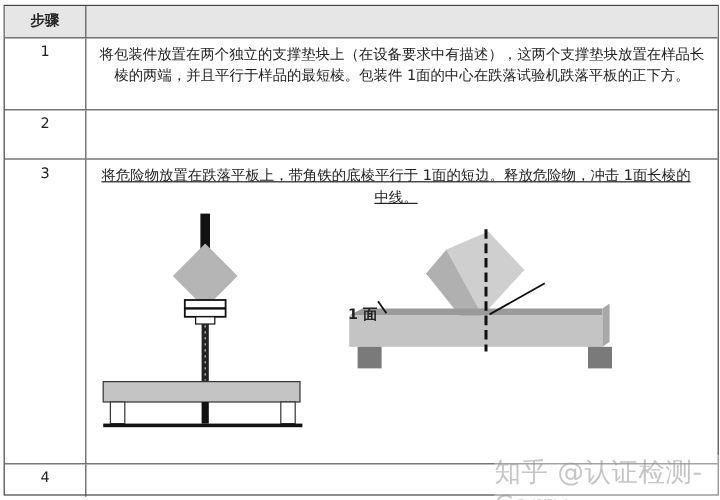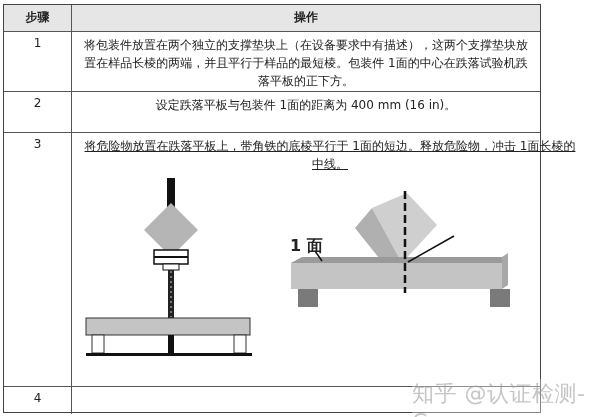--- a/index.html
+++ b/index.html
@@ -1,47 +1,45 @@
 <!DOCTYPE html>
 <html><head>
 <meta charset="utf-8">
 <style>
   html, body { margin:0; padding:0; background:#ffffff; }
   body { width:600px; height:417px; position:relative; overflow:hidden;
          font-family:"DejaVu Sans", sans-serif; color:#222; }
-  .tbl { position:absolute; left:3px; top:4px; width:538px; height:409px;
+  .tbl { position:absolute; left:3px; top:4px; width:596px; height:409px;
          border:1.5px solid #444; box-sizing:border-box; }
   .row { position:absolute; left:0; right:0; border-bottom:1.2px solid #555; box-sizing:border-box; }
   .row:last-child { border-bottom:none; }
   .c1 { position:absolute; left:0; top:0; bottom:0; width:68px; border-right:1.2px solid #555;
         text-align:center; font-size:12px; box-sizing:border-box; }
   .c2 { position:absolute; left:68px; right:0; top:0; bottom:0; padding:4px 8px;
         font-size:12px; line-height:18px; box-sizing:border-box;text-align:center; }
   .hdr { background:#e6e6e6; font-weight:bold; }
   .hdr .c1, .hdr .c2 { line-height:25px; padding-top:0; }
   .hdr .c2 { text-align:center; }
   .num { padding-top:4px; }
   .wm { position:absolute; left:412px; top:379px; font-size:22px; color:rgba(150,150,150,0.55);
         background:rgba(255,255,255,0.35); letter-spacing:0.5px; }
 </style>
 </head>
 <body>
 
 <div class="tbl">
   <div class="row hdr" style="top:0;height:27px;">
     <div class="c1">步骤</div>
-    <div class="c2">操作</div>
   </div>
   <div class="row" style="top:27px;height:60px;">
     <div class="c1 num">1</div>
     <div class="c2">将包装件放置在两个独立的支撑垫块上（在设备要求中有描述），这两个支撑垫块放置在样品长棱的两端，并且平行于样品的最短棱。包装件 1面的中心在跌落试验机跌落平板的正下方。</div>
   </div>
   <div class="row" style="top:87px;height:41px;">
     <div class="c1 num">2</div>
-    <div class="c2">设定跌落平板与包装件 1面的距离为 400 mm (16 in)。</div>
   </div>
   <div class="row" style="top:128px;height:254px;">
     <div class="c1 num">3</div>
     <div class="c2">
       <div style="width:500px;text-decoration:underline;">将危险物放置在跌落平板上，带角铁的底棱平行于 1面的短边。释放危险物，冲击 1面长棱的中线。</div>
       <svg width="520" height="210" style="position:absolute;left:0;top:40px;">
 
         <g>
           <rect x="95" y="5" width="8" height="30" fill="#111"></rect>
           <polygon points="99,30 126,57 99,84 72,57" fill="#b5b5b5"></polygon>
@@ -63,21 +61,21 @@
           <polygon points="219,90 230,84 430,84 430,90" fill="#9a9a9a"></polygon>
           <rect x="219" y="90" width="211" height="26" fill="#c4c4c4"></rect>
           <polygon points="430,84 436,80 436,112 430,116" fill="#a8a8a8"></polygon>
           <rect x="226" y="116" width="20" height="18" fill="#7a7a7a"></rect>
           <rect x="418" y="116" width="20" height="18" fill="#7a7a7a"></rect>
           <line x1="333" y1="18" x2="333" y2="120" stroke="#111" stroke-width="2.5" stroke-dasharray="8,4"></line>
           <line x1="336" y1="89" x2="382" y2="63" stroke="#111" stroke-width="1.5"></line>
           <line x1="243" y1="78" x2="250" y2="88" stroke="#111" stroke-width="1.5"></line>
         </g>
       </svg>
-      <div style="position:absolute;left:218px;top:104px;font-size:16px;font-weight:bold;">1 面</div>
+      <div style="position:absolute;left:218px;top:120px;font-size:12px;font-weight:bold;">1 面</div>
     </div>
   </div>
   <div class="row" style="top:382px;height:27px;">
     <div class="c1 num">4</div>
   </div>
 </div>
 
 <div class="wm">知乎 @认证检测-Carry</div>
 
 </body></html>

